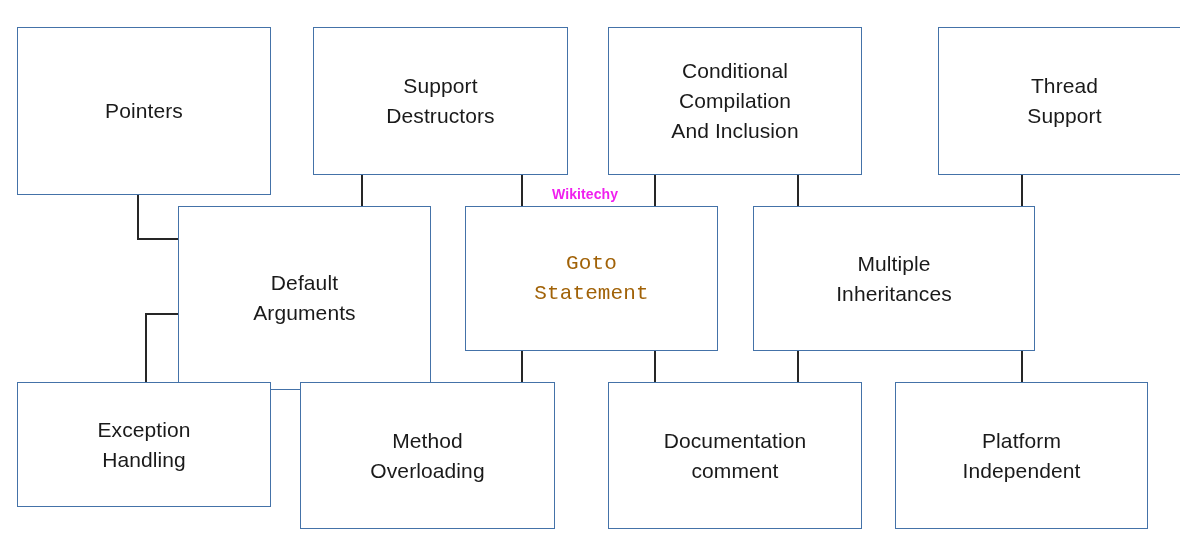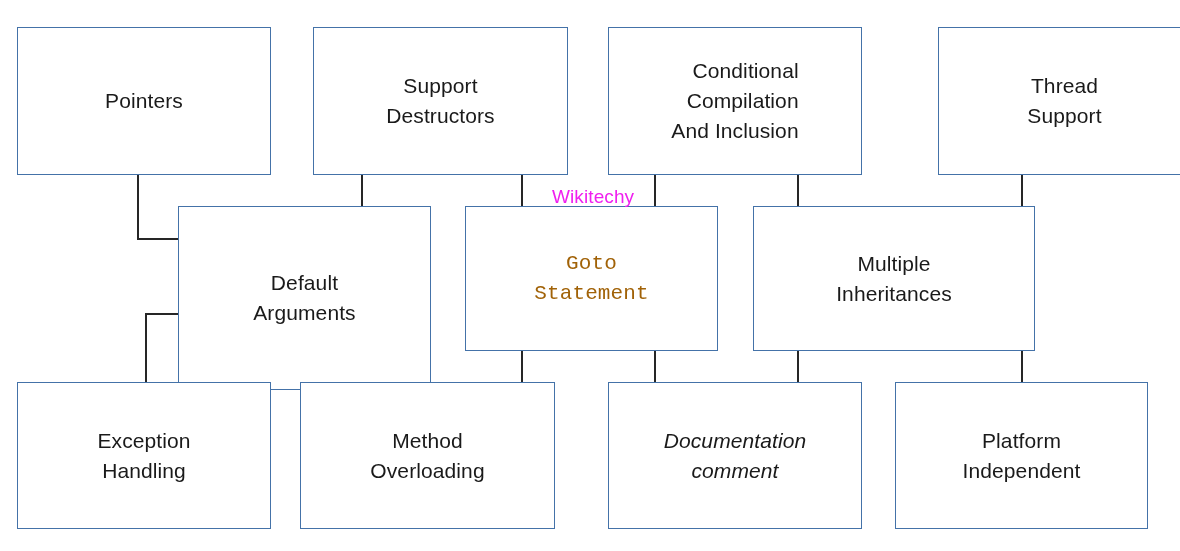--- a/index.html
+++ b/index.html
@@ -41,22 +41,22 @@
   .connector {
     position: absolute;
     background: #262626;
     z-index: 1;
   }
   .connector.v { width: 2px; }
   .connector.h { height: 2px; }
   .watermark {
     position: absolute;
     color: #F01FEF;
-    font-size: 19px;
-    font-weight: 400;
+    font-size: 14px;
+    font-weight: 700;
     letter-spacing: 0.1px;
     z-index: 5;
     white-space: nowrap;
   }
 </style>
 </head>
 <body>
 
 <div id="diagram">
   <div id="connector-layer">
@@ -95,58 +95,58 @@
       </div>
       <div style="position: absolute; left: 0px; top: 0px;">
         <div class="connector v" style="left: 797px; top: 350px; height: 33px; background: rgb(38, 38, 38);"></div>
       </div>
       <div style="position: absolute; left: 0px; top: 0px;">
         <div class="connector h" style="left: 1007px; top: 316px; width: 16px; background: rgb(38, 38, 38);"></div>
         <div class="connector v" style="left: 1021px; top: 316px; height: 67px; background: rgb(38, 38, 38);"></div>
       </div>
     </div>
   <div id="node-layer">
-      <div class="node" style="left: 17px; top: 27px; width: 254px; height: 148px; border-color: rgb(68, 114, 168);">
+      <div class="node" style="left: 17px; top: 27px; width: 254px; height: 168px; border-color: rgb(68, 114, 168);">
         <div class="node-label" style="color: rgb(26, 26, 26);">Pointers</div>
       </div>
       <div class="node" style="left: 313px; top: 27px; width: 255px; height: 148px; border-color: rgb(68, 114, 168);">
         <div class="node-label" style="color: rgb(26, 26, 26);">Support
 Destructors</div>
       </div>
       <div class="node" style="left: 608px; top: 27px; width: 254px; height: 148px; border-color: rgb(68, 114, 168);">
-        <div class="node-label" style="color: rgb(26, 26, 26); text-align: right;">Conditional
+        <div class="node-label" style="color: rgb(26, 26, 26);">Conditional
 Compilation
 And Inclusion</div>
       </div>
       <div class="node" style="left: 902px; top: 27px; width: 253px; height: 148px; border-color: rgb(68, 114, 168); margin-left: 36px;">
         <div class="node-label" style="color: rgb(26, 26, 26);">Thread
 Support</div>
       </div>
       <div class="node" style="left: 178px; top: 206px; width: 253px; height: 184px; border-color: rgb(68, 114, 168); justify-content: center;">
         <div class="node-label" style="color: rgb(26, 26, 26);">Default
 Arguments</div>
       </div>
       <div class="node" style="left: 465px; top: 206px; width: 253px; height: 145px; border-color: rgb(68, 114, 168);">
         <div class="node-label" style="color: #a16207; font-family: Liberation Mono, monospace;">Goto
 Statement</div>
       </div>
       <div class="node" style="left: 753px; top: 206px; width: 282px; height: 145px; border-color: rgb(68, 114, 168);">
         <div class="node-label" style="color: rgb(26, 26, 26);">Multiple
 Inheritances</div>
       </div>
-      <div class="node" style="left: 17px; top: 382px; width: 254px; height: 147px; border-color: rgb(68, 114, 168);">
+      <div class="node" style="left: 17px; top: 382px; width: 254px; height: 125px; border-color: rgb(68, 114, 168);">
         <div class="node-label" style="color: rgb(26, 26, 26);">Exception
 Handling</div>
       </div>
       <div class="node" style="left: 300px; top: 382px; width: 255px; height: 147px; border-color: rgb(68, 114, 168);">
         <div class="node-label" style="color: rgb(26, 26, 26);">Method
 Overloading</div>
       </div>
       <div class="node" style="left: 608px; top: 382px; width: 254px; height: 147px; border-color: rgb(68, 114, 168);">
-        <div class="node-label" style="color: rgb(26, 26, 26); font-style: italic;">Documentation
+        <div class="node-label" style="color: rgb(26, 26, 26);">Documentation
 comment</div>
       </div>
       <div class="node" style="left: 895px; top: 382px; width: 253px; height: 147px; border-color: rgb(68, 114, 168);">
         <div class="node-label" style="color: rgb(26, 26, 26);">Platform
 Independent</div>
       </div>
     </div>
   <div class="watermark" style="left: 552px; top: 186px; color: rgb(240, 31, 239);">Wikitechy</div>
 </div>
 

